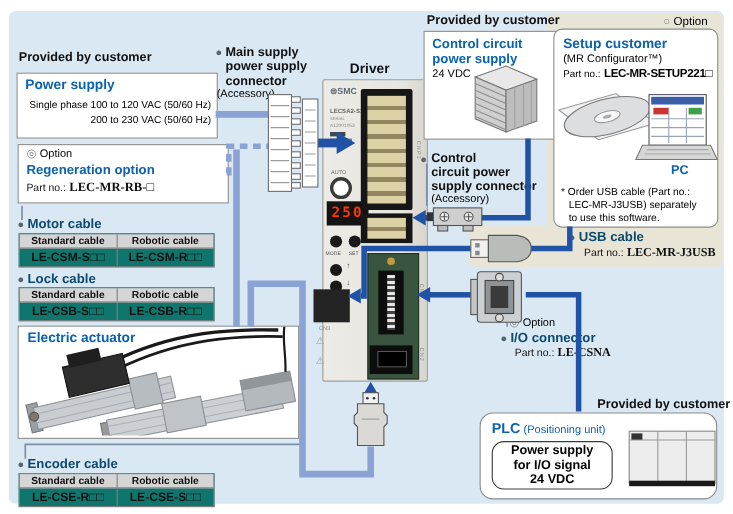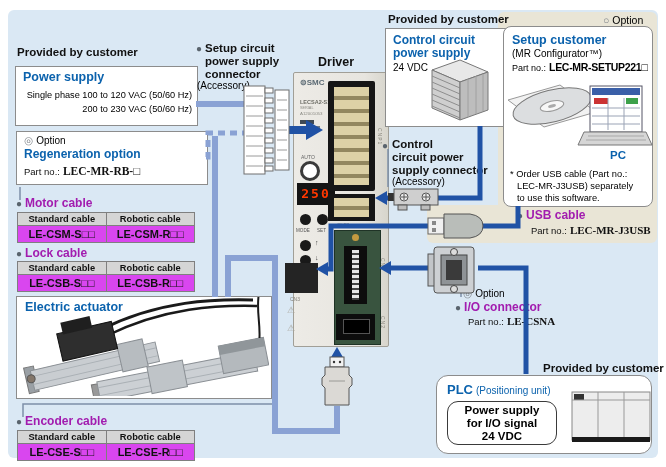--- a/index.html
+++ b/index.html
@@ -3,28 +3,28 @@
 <meta charset="utf-8">
 <style>
   html,body{margin:0;padding:0;background:#fff;}
   .canvas{position:relative;width:666px;height:467px;background:#fff;font-family:"Liberation Sans",sans-serif;overflow:hidden;}
   .panel{position:absolute;left:8px;top:10px;width:650px;height:448px;background:#dae8f4;border-radius:6px;}
   .beige{position:absolute;background:#e9e5d6;}
   .box{position:absolute;background:#fff;border:1px solid #8c8c8c;}
   .lbl{position:absolute;white-space:nowrap;line-height:1.05;}
   .row{display:flex;align-items:baseline;gap:3px;white-space:nowrap;}
   .b115{font-size:11.5px;font-weight:bold;color:#111;}
-  .b12{font-size:12px;font-weight:bold;color:#a21caf;}
+  .b12{font-size:12px;font-weight:bold;color:#0c4a6e;}
   .b125{font-size:12.5px;font-weight:bold;color:#111;}
   .blue{color:#0b62ad;}
   .bullet{color:#5a646d;font-size:10px;}
   .optglyph{color:#7d8288;font-size:10.5px;}
   .small95{font-size:9.5px;color:#111;}
   .partno{font-size:11px;font-weight:bold;color:#111;font-family:Liberation Serif, serif;}
-  .ctable{position:absolute;width:176px;border:1px solid #7f7f7f;background:#d946ef;}
+  .ctable{position:absolute;width:176px;border:1px solid #7f7f7f;background:#0f766e;}
   .ctable .hd{display:flex;background:#d5d5d5;border-bottom:1px solid #7f7f7f;}
   .ctable .hd div{flex:1;font-size:9.3px;font-weight:bold;text-align:center;padding:1px 0;color:#111;}
   .ctable .hd div+div{border-left:1px solid #7f7f7f;}
   .ctable .vl{display:flex;}
   .ctable .vl div{flex:1;font-size:11px;font-weight:bold;text-align:center;padding:2px 0;color:#111;}
   .ctable .vl div+div{border-left:1px solid #7f7f7f;}
   .driver{position:absolute;left:293px;top:72px;width:94px;height:273px;background:linear-gradient(90deg,#edebe6 0%,#e7e5df 75%,#d7d5cc 100%);border:1px solid #a19f97;border-radius:2px;}
   .driver *{position:absolute;}
   .vlabel{writing-mode:vertical-rl;font-size:5px;color:#8a887e;letter-spacing:1px;}
   svg.overlay{position:absolute;left:0;top:0;pointer-events:none;}
@@ -93,27 +93,27 @@
   <div class="lbl row" style="left:16px;top:415px;">
     <span class="bullet">●</span>
     <span class="b12">Encoder cable</span>
   </div>
   <div class="ctable" style="left:17px;top:430px;">
     <div class="hd">
         <div>Standard cable</div>
         <div>Robotic cable</div>
       </div>
     <div class="vl">
+        <div>LE-CSE-R□□</div>
         <div>LE-CSE-S□□</div>
-        <div>LE-CSE-R□□</div>
       </div>
   </div>
 
   <div class="lbl bullet" style="left:196px;top:44px;">●</div>
-  <div class="lbl b115" style="left:205px;top:42px;">Setup circuit</div>
+  <div class="lbl b115" style="left:205px;top:42px;">Main supply</div>
   <div class="lbl b115" style="left:205px;top:55px;">power supply</div>
   <div class="lbl b115" style="left:205px;top:68px;">connector</div>
   <div class="lbl" style="left:197px;top:81px;font-size:10px;">(Accessory)</div>
 
   <div class="lbl b125" style="left:318px;top:56px;">Driver</div>
   <div class="driver">
     <div style="left:6px;top:5px;font-size:8px;font-weight:bold;color:#5b6a74;">⊜SMC</div>
     <div style="left:6px;top:26px;font-size:5.5px;font-weight:bold;color:#6d6d66;">LECSA2-S1</div>
     <div style="left:6px;top:33px;font-size:3.8px;color:#8a8a84;">SERIAL</div>
     <div style="left:6px;top:38px;font-size:4.4px;color:#8a8a84;">A12001053</div>

